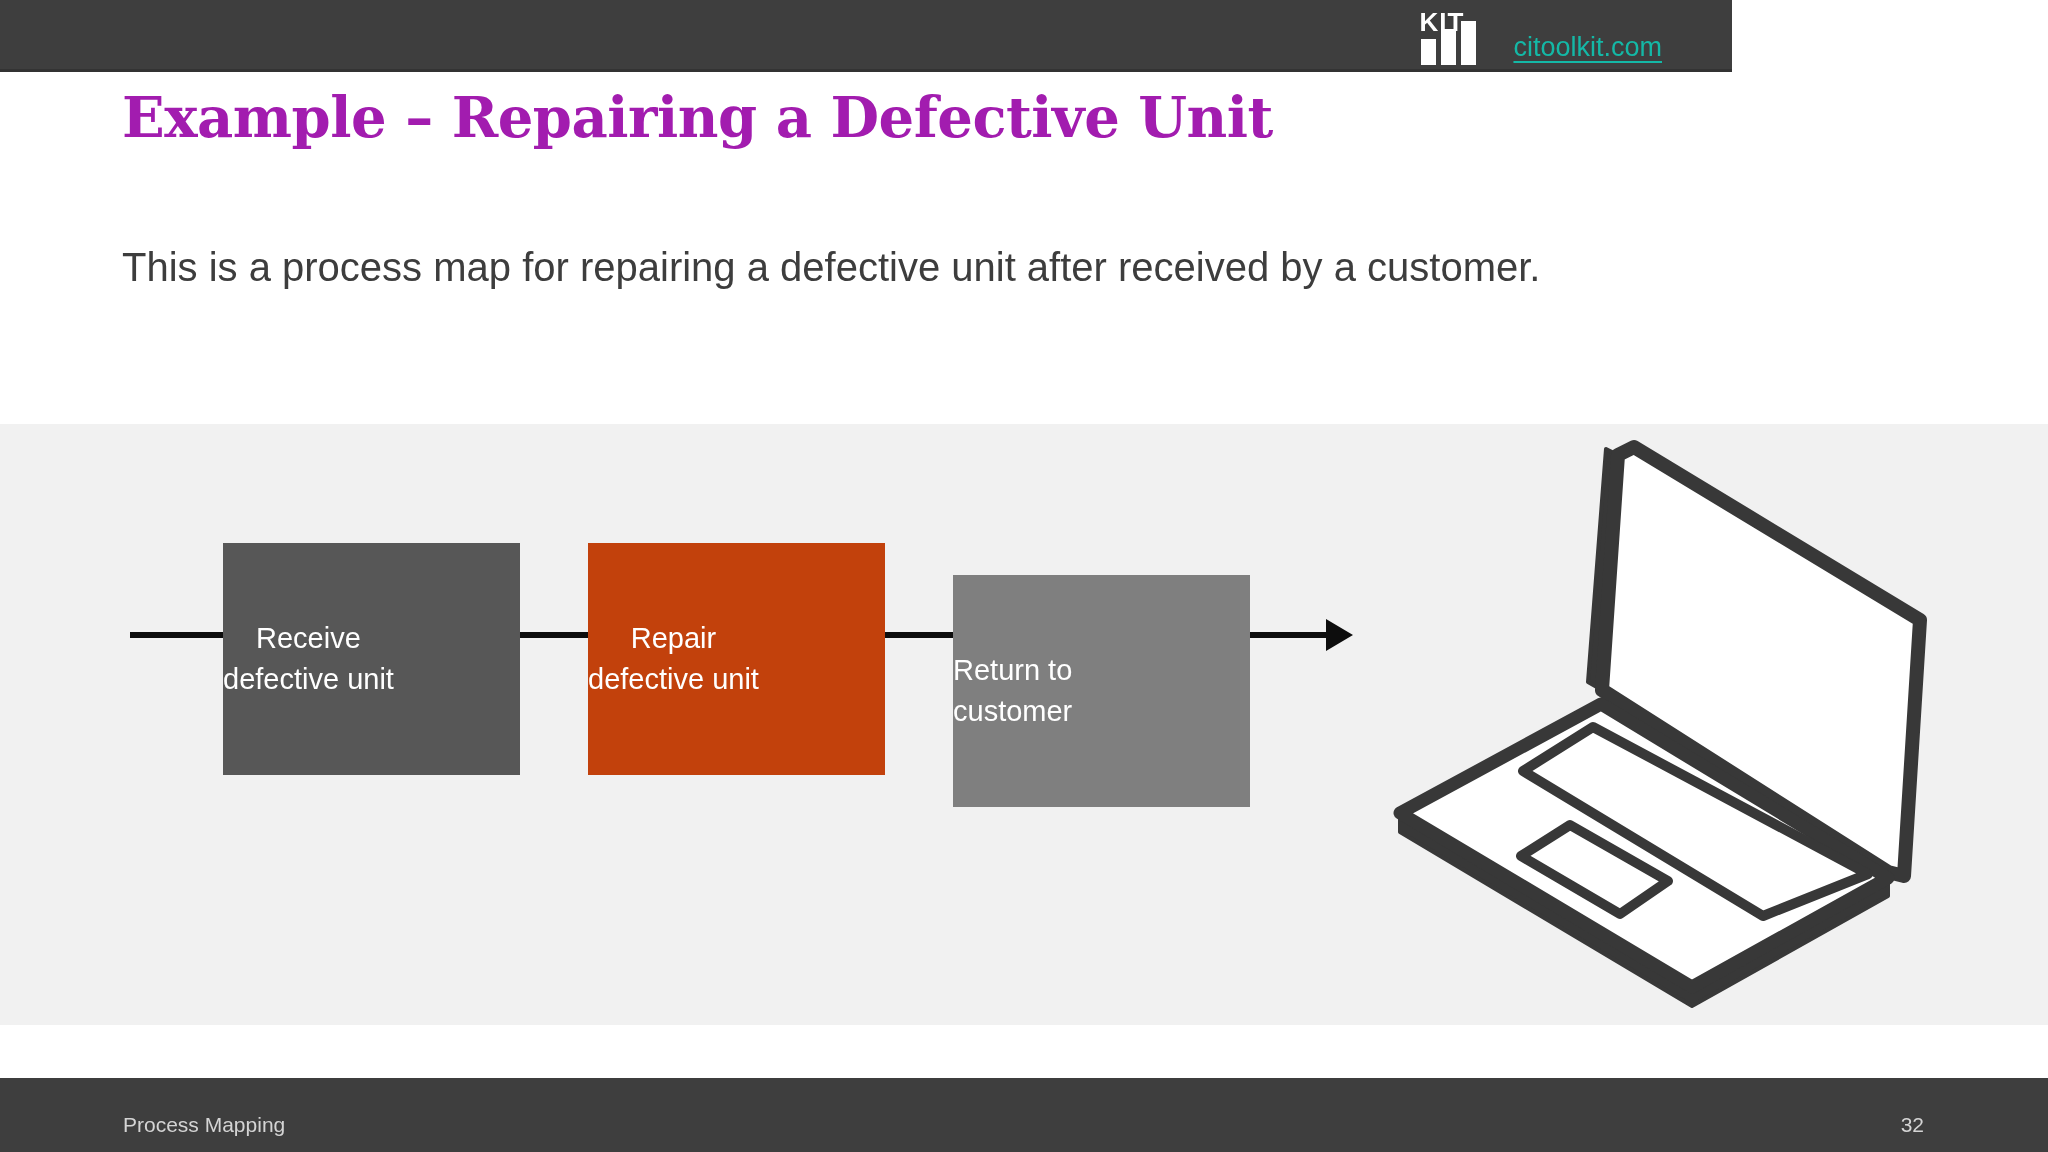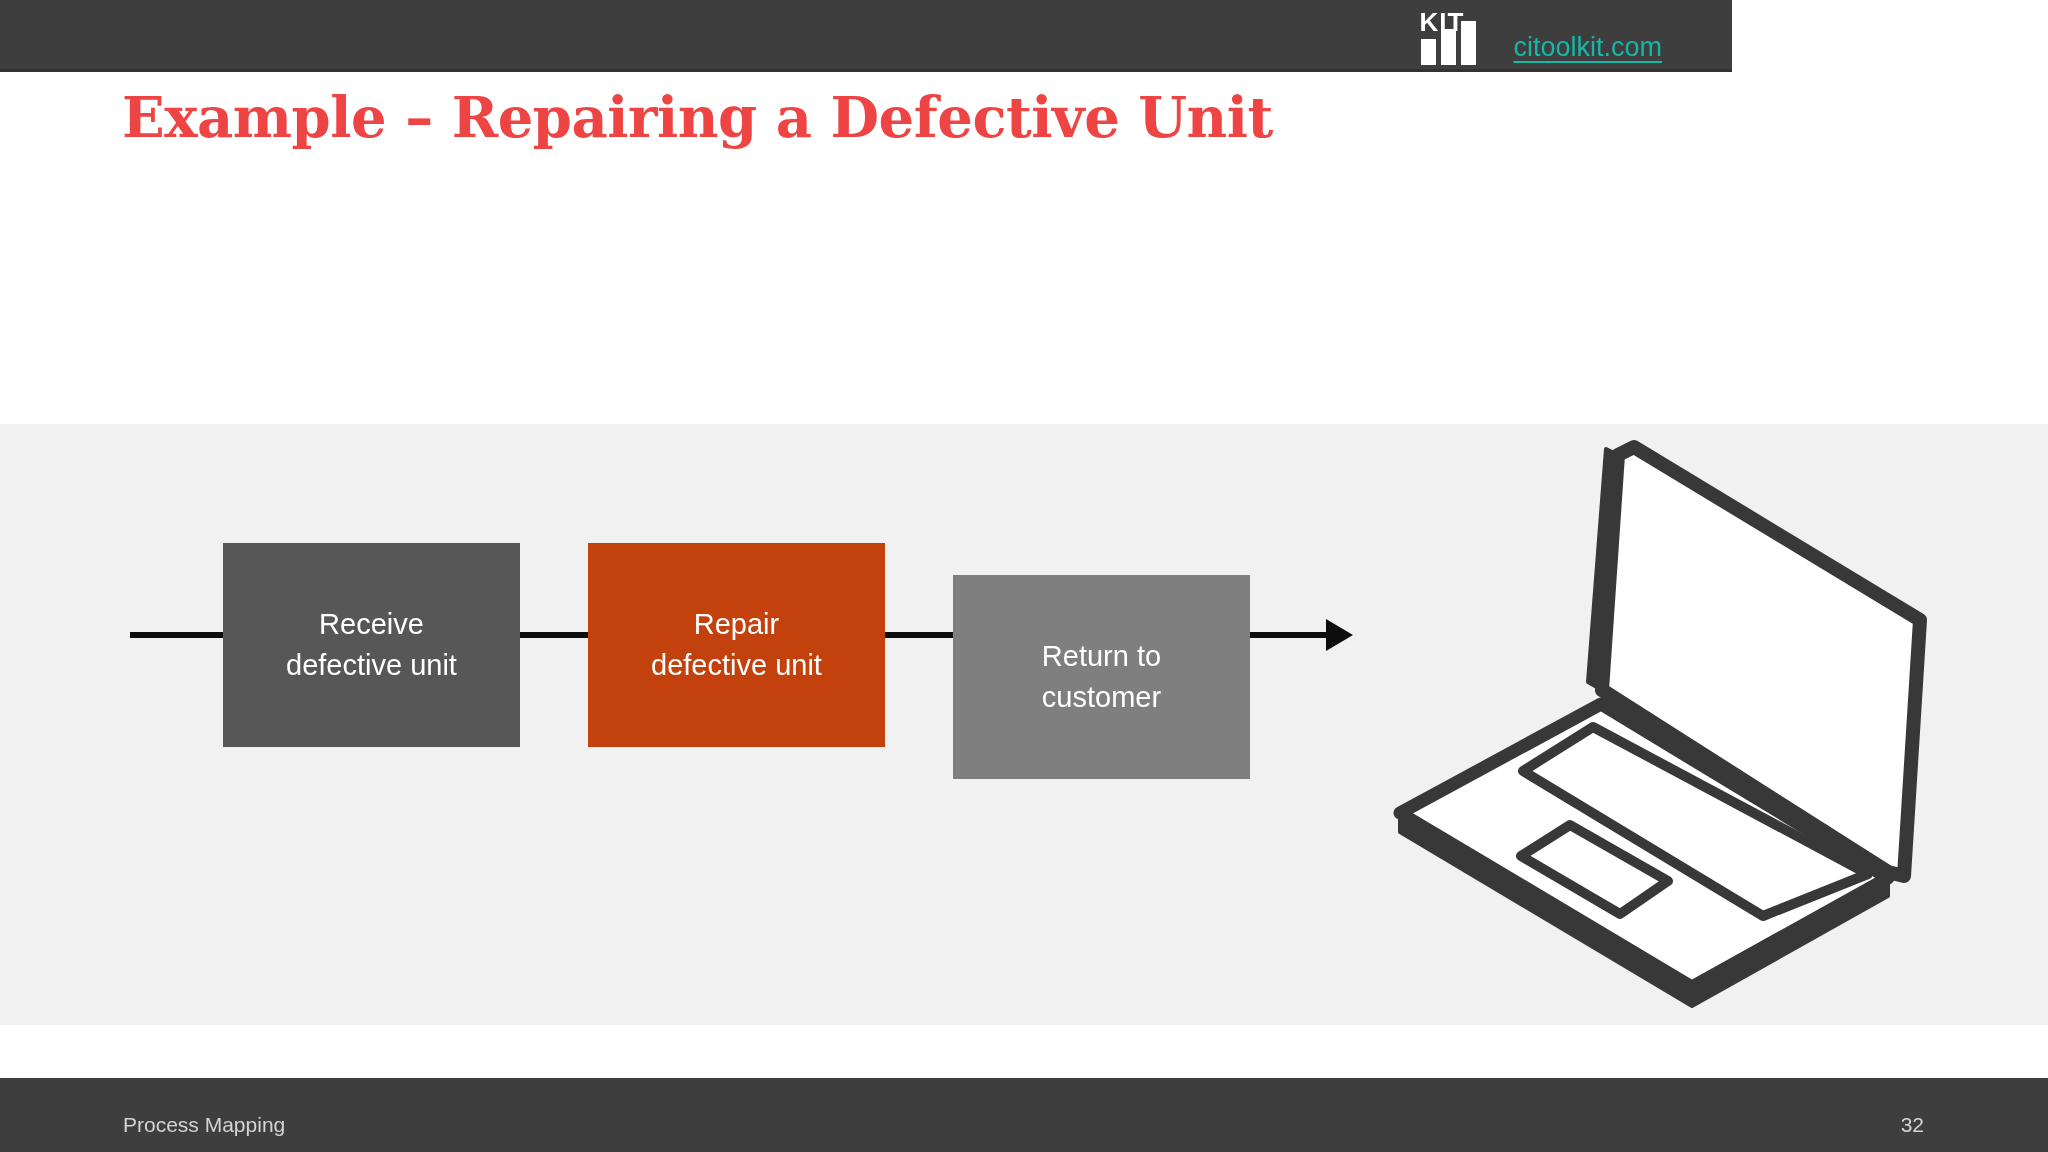--- a/index.html
+++ b/index.html
@@ -27,21 +27,21 @@
   .logo-bar.b3 { left:42px; height:44px; }
   .site-link {
     color:#14b8a6; font-size:27px; font-weight:300; margin-left:30px;
     text-decoration:underline; text-underline-offset:5px; cursor:pointer;
   }
 
   
   .slide-title {
     position:absolute; left:122px; top:84px;
     font-family:"DejaVu Serif", "Liberation Serif", serif;
-    font-weight:600; font-size:56px; color:#ef4444; letter-spacing:-0.5px;
+    font-weight:600; font-size:56px; color:#a21caf; letter-spacing:-0.5px;
   }
   .slide-intro {
     position:absolute; left:122px; top:240px; max-width:1480px;
     font-size:40px; font-weight:300; color:#3d3d3d; line-height:1.35;
   }
 
   
   .content-band {
     position:absolute; left:0; top:424px; width:2048px; height:601px;
     background:#f1f1f1;
@@ -54,22 +54,22 @@
   }
   .flow-arrowhead {
     position:absolute; left:1326px; top:619px; width:0; height:0; z-index:1;
     border-left:27px solid #0d0d0d;
     border-top:16px solid transparent;
     border-bottom:16px solid transparent;
   }
 
   
   .process-step {
-    position:absolute; top:543px; width:297px; height:204px; z-index:2;
-    display:flex; align-items:center; justify-content:center; text-align:center;
+    position:absolute; top:543px; width:297px; height:232px; z-index:2;
+    display:flex; align-items:center; text-align:center;
   }
   .process-step.s1 { left:223px; }
   .process-step.s2 { left:588px; }
   .process-step.s3 { left:953px; }
   .step-label {
     color:#ffffff; font-size:29px; font-weight:300; line-height:1.4;
     white-space:pre-line;
   }
 
   
@@ -92,20 +92,21 @@
     <div class="logo">
       <span class="logo-text">KIT</span>
       <span class="logo-bar b1"></span>
       <span class="logo-bar b2"></span>
       <span class="logo-bar b3"></span>
     </div>
     <a class="site-link">citoolkit.com</a>
   </div>
 
   <h1 class="slide-title">Example – Repairing a Defective Unit</h1>
+  <p class="slide-intro">This is a process map for repairing a defective unit after received by a customer.</p>
 
   <div class="content-band"></div>
 
   <div class="flow-line"></div>
   <div class="flow-arrowhead"></div>
 
   <div class="process-step s1" style="background: rgb(87, 87, 87);">
     <span class="step-label">Receive
 defective unit</span>
   </div>

